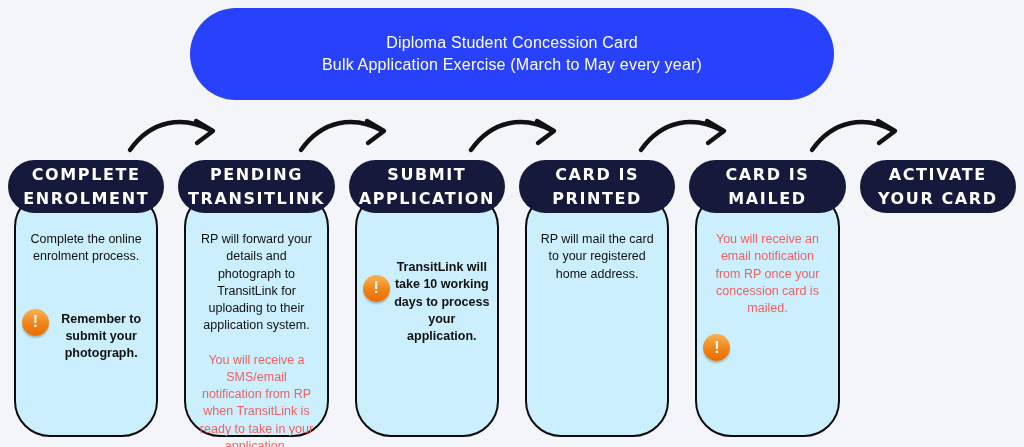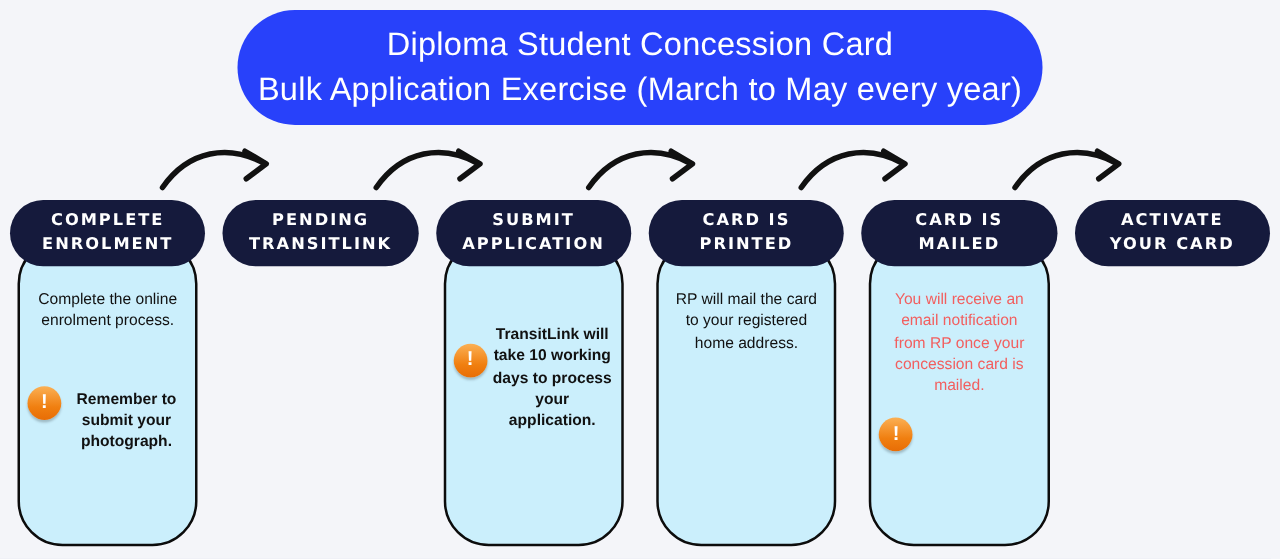--- a/index.html
+++ b/index.html
@@ -12,41 +12,41 @@
     font-family:"Liberation Sans", sans-serif;
   }
   .title-pill {
     position:absolute; left:190px; top:8px;
     width:644px; height:92px;
     border-radius:46px;
     background:var(--title-blue,#2841fa);
     color:#ffffff;
     display:flex; flex-direction:column; justify-content:center; align-items:center;
     text-align:center;
-    font-size:26px; line-height:1.38; font-weight:400;
+    font-size:16px; line-height:1.38; font-weight:400;
     letter-spacing:0.2px;
   }
   .arrows-layer { position:absolute; left:0; top:0; width:1024px; height:447px; pointer-events:none; }
   .flow-arrow { position:absolute; top:112px; width:96px; height:42px; }
   .steps {
     position:absolute; left:8px; top:160px;
     width:1008px;
     display:flex; gap:14px;
   }
   .step { flex:1 1 0; min-width:0; }
   .step-header {
     position:relative; z-index:2;
     height:53px;
     background:var(--header-navy,#151a3c);
     border-radius:27px;
     color:#ffffff;
     display:flex; align-items:center; justify-content:center;
     text-align:center;
     font-family:"DejaVu Sans", sans-serif;
-    font-weight:700; font-size:13px; line-height:1.45;
+    font-weight:700; font-size:16px; line-height:1.45;
     letter-spacing:1.6px;
     white-space:pre-line;
   }
   .step-body {
     position:relative; z-index:1;
     margin:-22px 6px 0;
     height:246px;
     background:var(--card-bg,#cbeffc);
     border:2.5px solid #0c0c0c;
     border-radius:36px;
@@ -116,20 +116,24 @@
     <div class="warn">
       <span class="warn-icon">!</span>
       <span class="warn-text">Remember to submit your photograph.</span>
     </div>
   </div>
     </div>
 
     <div class="step">
       <div class="step-header">PENDING
 TRANSITLINK</div>
+      <div class="step-body">
+          <p class="para">RP will forward your details and photograph to TransitLink for uploading to their application system.</p>
+          <p class="para alert">You will receive a SMS/email notification from RP when TransitLink is ready to take in your application.</p>
+        </div>
     </div>
 
     <div class="step">
       <div class="step-header">SUBMIT
 APPLICATION</div>
       <div class="step-body">
     <div class="warn">
       <span class="warn-icon">!</span>
       <span class="warn-text">TransitLink will take 10 working days to process your application.</span>
     </div>

